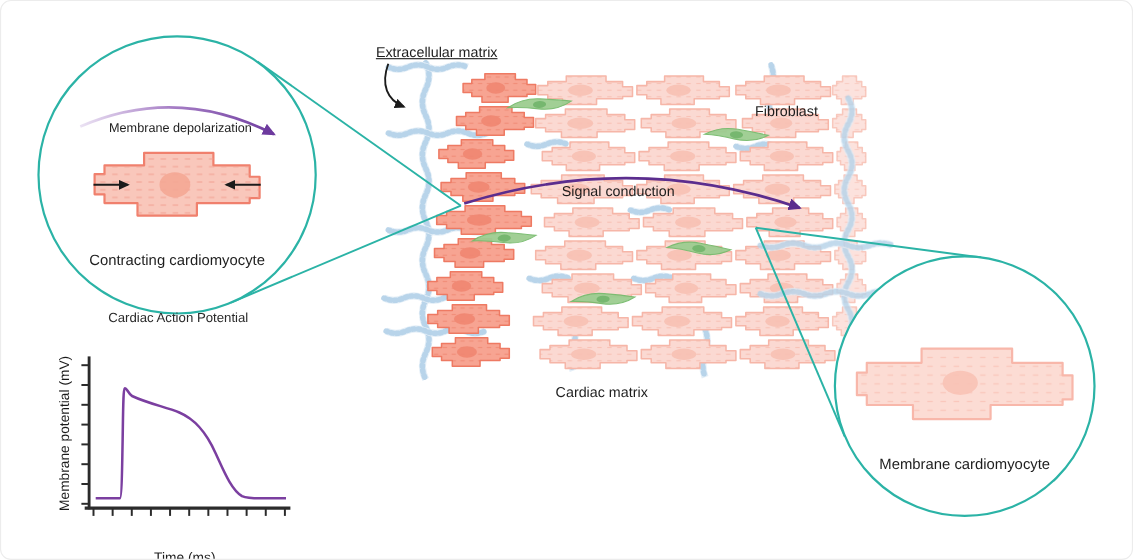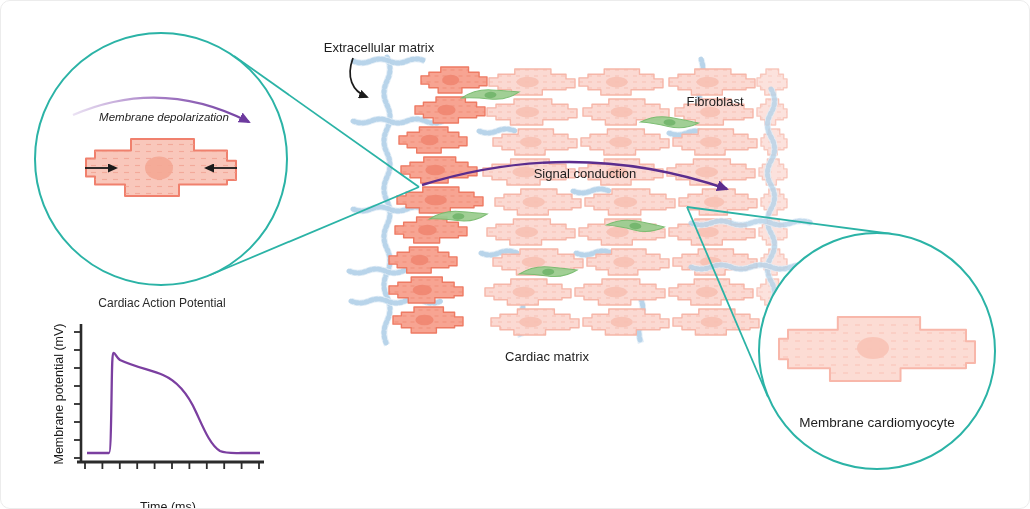--- a/index.html
+++ b/index.html
@@ -580,22 +580,23 @@
           <line x1="240.6" y1="461" x2="240.6" y2="468" stroke="#2b2b2b" stroke-width="1.8"></line>
           <line x1="258" y1="461" x2="258" y2="468" stroke="#2b2b2b" stroke-width="1.8"></line>
         </g>
       <path d="M86,452 L108,452 C109.5,452 110,428 110.5,398
                C111,368 111,353 112.5,352 C114,351.2 115,356 119,359
                C134,366 150,369 162,374 C176,380 186,391 195,411
                C202,426 209,444 219,450 C225,452.6 235,452 240,452 L259,452" fill="none" stroke="#7b3fa0" stroke-width="2.3"></path>
     </g>
   </svg>
 
-  <div class="lbl lbl-md" style="left:378px;top:47px;">Extracellular matrix</div>
+  <div class="lbl lbl-md" style="left:396px;top:47px;text-decoration:underline;">Extracellular matrix</div>
   <div class="lbl lbl-md" style="left:668px;top:101px;margin-left:46px;">Fibroblast</div>
-  <div class="lbl lbl-md" style="left:584px;top:173px;">Signal conduction</div>
+  <div class="lbl lbl-md" style="left:561px;top:173px;">Signal conduction</div>
   <div class="lbl lbl-md" style="left:546px;top:356px;">Cardiac matrix</div>
-  <div class="lbl lbl-sm" style="left:163px;top:116px;font-style:italic;">Membrane depolarization</div>
+  <div class="lbl lbl-sm" style="left:163px;top:116px;">Membrane depolarization</div>
+  <div class="lbl lbl-cap" style="left:160px;top:236px;">Contracting cardiomyocyte</div>
   <div class="lbl lbl-cap" style="left:876px;top:422px;">Membrane cardiomyocyte</div>
-  <div class="lbl lbl-chart" style="left:161px;top:303px;">Cardiac Action Potential</div>
+  <div class="lbl lbl-chart" style="left:161px;top:288px;">Cardiac Action Potential</div>
   <div class="lbl lbl-axis lbl-rot" style="left:59px;top:393px;">Membrane potential (mV)</div>
   <div class="lbl lbl-axis" style="left:167px;top:478px;margin-top:29px;">Time (ms)</div>
 </div>
 
 </body></html>

